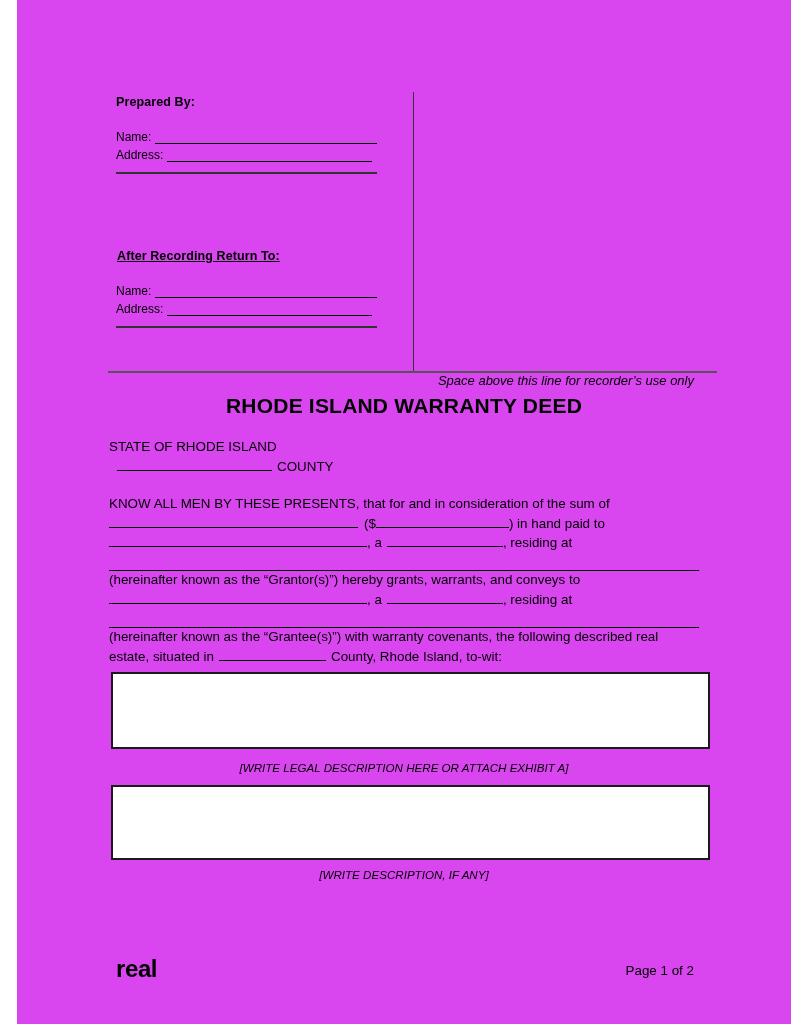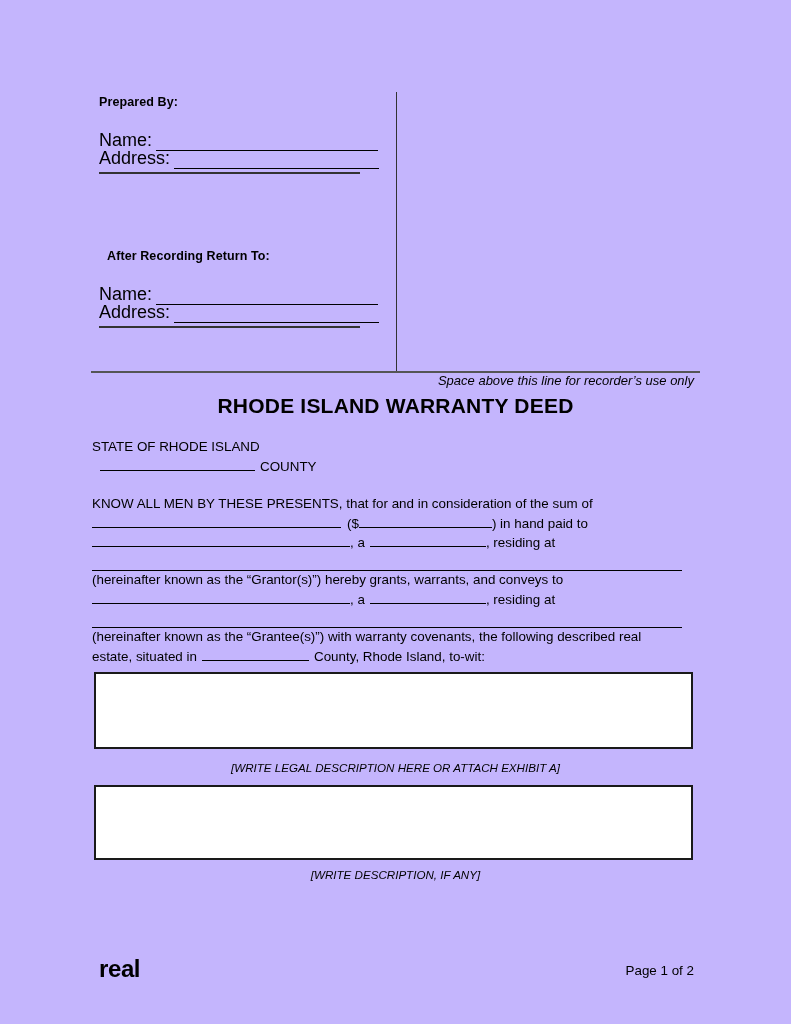--- a/index.html
+++ b/index.html
@@ -12,21 +12,22 @@
     height: 1024px;
     position: relative;
     font-family: "Liberation Sans", sans-serif;
     color: #000000;
     overflow: hidden;
   }
 
   .page {
     position: absolute;
     inset: 0;
-    background: #c4b5fd;
+    background: #d946ef;
+    margin-left: 17px;
   }
 
   
   .recorder-block {
     position: absolute;
     left: 91px;
     top: 88px;
     width: 610px;
     height: 285px;
   }
@@ -49,21 +50,21 @@
 
   .block-heading {
     position: absolute;
     font-size: 12.5px;
     font-weight: bold;
     letter-spacing: 0.1px;
     white-space: nowrap;
   }
   .field-row {
     position: absolute;
-    font-size: 18px;
+    font-size: 12px;
     white-space: nowrap;
     display: flex;
     align-items: flex-end;
   }
   .field-label {
     display: inline-block;
   }
   .field-line {
     display: inline-block;
     border-bottom: 1.5px solid #000000;
@@ -164,21 +165,21 @@
       <span class="field-line" style="width:222px;"></span>
     </div>
 
     <div class="field-row" style="left:8px; top:60px;">
       <span class="field-label">Address:</span>
       <span class="field-line" style="width:205px;"></span>
     </div>
 
     <div class="solo-line" style="left:8px; top:84px; width:261px; border-bottom-width:2px;"></div>
 
-    <div class="block-heading" style="left:16px; top:161px;">After Recording Return To:</div>
+    <div class="block-heading" style="left:9px; top:161px;text-decoration:underline;">After Recording Return To:</div>
 
     <div class="field-row" style="left:8px; top:196px;">
       <span class="field-label">Name:</span>
       <span class="field-line" style="width:222px;"></span>
     </div>
 
     <div class="field-row" style="left:8px; top:214px;">
       <span class="field-label">Address:</span>
       <span class="field-line" style="width:205px;"></span>
     </div>

